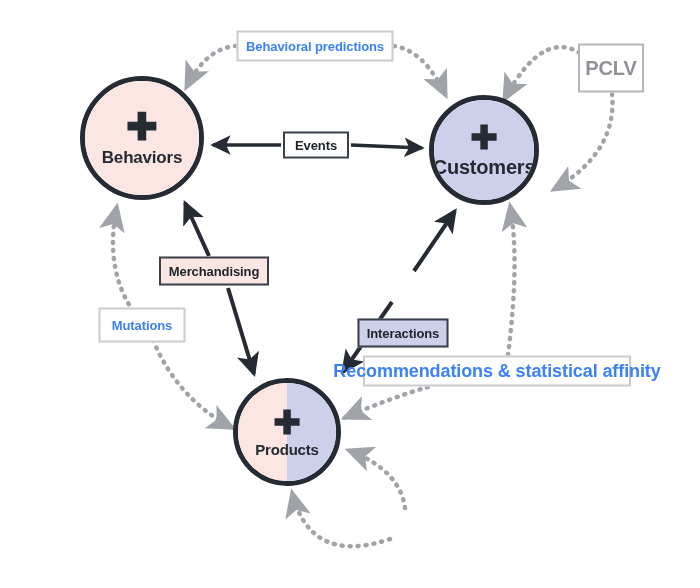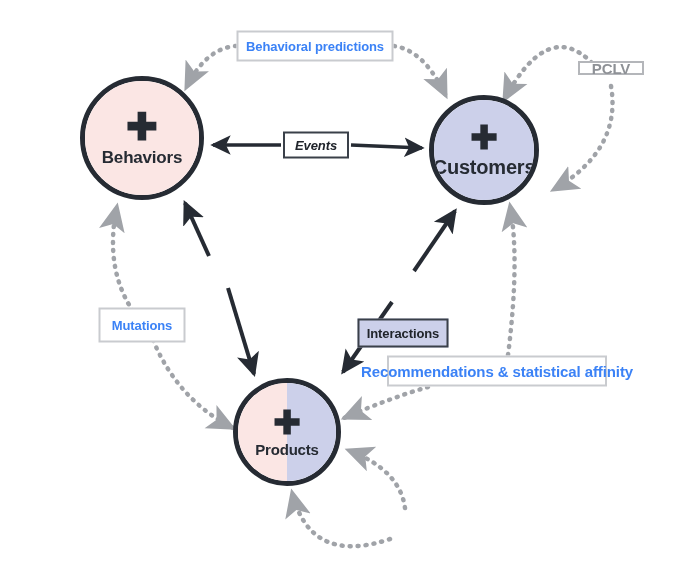--- a/index.html
+++ b/index.html
@@ -73,21 +73,20 @@
     justify-content: center;
     white-space: nowrap;
     font-weight: bold;
     letter-spacing: -0.1px;
     transform: translate(-50%, -50%);
   }
   .lbl-dark {
     border: 2px solid #3a4049;
     background: #ffffff;
     color: #20242b;
-    font-style: italic;
   }
   .lbl-light {
     border: 2px solid #c9cbcf;
     background: #ffffff;
     color: #3b82f6;
   }
   .lbl-gray {
     border: 2px solid #b4b6ba;
     background: #ffffff;
     color: #8e9196;
@@ -182,25 +181,26 @@
     <div class="node-half-left" style="background:#fbe6e4;"></div>
     <div class="node-half-right" style="background:#ccd0ea;"></div>
     <div class="node-inner">
       <span class="plus-icon" style="font-size:33px; margin-bottom:2px;">✚</span>
       <span class="node-label" style="font-size:15px;">Products</span>
     </div>
   </div>
 
   <div class="edge-label lbl-light" style="left:315px; top:46px; width:157px; height:31px; font-size:13px;">Behavioral predictions</div>
 
-  <div class="edge-label lbl-gray" style="left:611px; top:68px; width:66px; height:14px; font-size:15px;">PCLV</div>
+  <div class="edge-label lbl-gray" style="left:611px; top:68px; width:66px; height:49px; font-size:20px;">PCLV</div>
 
   <div class="edge-label lbl-dark" style="left:316px; top:145px; width:66px; height:27px; font-size:13px;">Events</div>
 
+  <div class="edge-label lbl-pink" style="left:214px; top:271px; width:110px; height:29px; font-size:13px;">Merchandising</div>
 
   <div class="edge-label lbl-lav" style="left:403px; top:286px; width:91px; height:29px; font-size:13px;">Interactions</div>
 
   <div class="edge-label lbl-light" style="left:142px; top:325px; width:87px; height:35px; font-size:13px;">Mutations</div>
 
-  <div class="edge-label lbl-light" style="left:497px; top:371px; width:220px; height:31px; font-size:15px;">Recommendations &amp; statistical affinity</div>
+  <div class="edge-label lbl-light" style="left:497px; top:371px; width:268px; height:31px; font-size:18px;">Recommendations &amp; statistical affinity</div>
 
 
 </div>
 
 </body></html>

